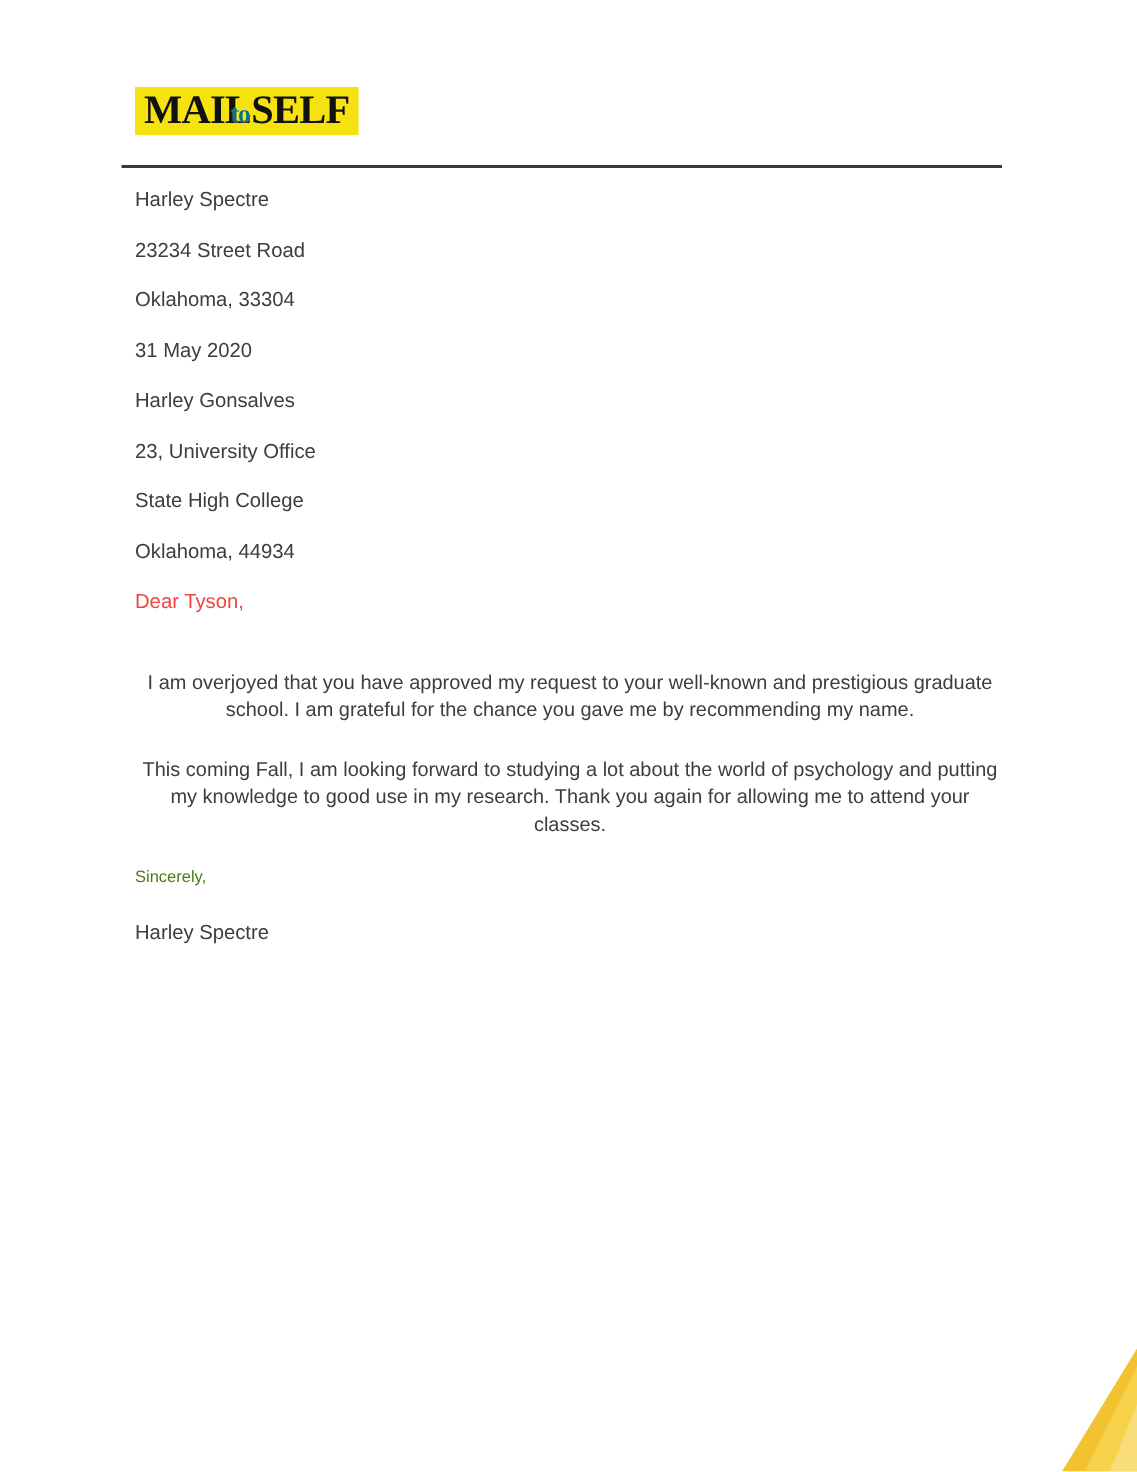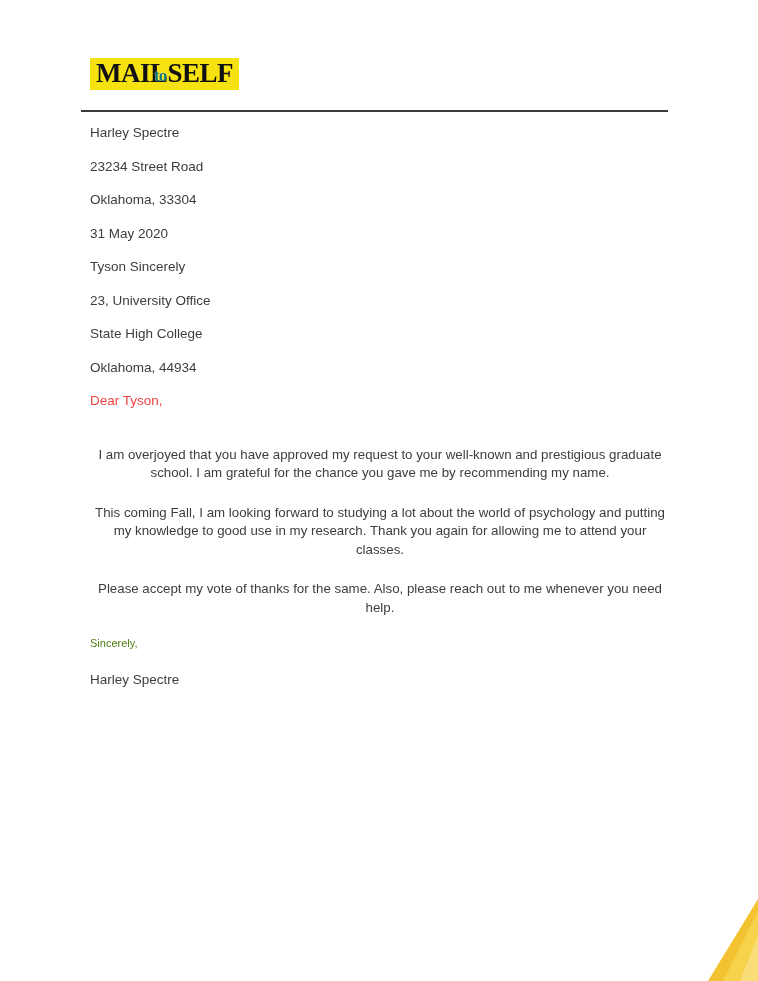--- a/index.html
+++ b/index.html
@@ -143,30 +143,29 @@
   <div class="divider"></div>
 
   <div class="letter">
 
     <p class="addr-line">Harley Spectre</p>
     <p class="addr-line">23234 Street Road</p>
     <p class="addr-line">Oklahoma, 33304</p>
 
     <p class="addr-line">31 May 2020</p>
 
-    <p class="addr-line">Tyson Sincerely</p>
+    <p class="addr-line">Harley Gonsalves</p>
     <p class="addr-line">23, University Office</p>
     <p class="addr-line">State High College</p>
     <p class="addr-line">Oklahoma, 44934</p>
 
     <p class="salutation">Dear Tyson,</p>
 
     <p class="para">I am overjoyed that you have approved my request to your well-known and prestigious graduate school. I am grateful for the chance you gave me by recommending my name.</p>
     <p class="para">This coming Fall, I am looking forward to studying a lot about the world of psychology and putting my knowledge to good use in my research. Thank you again for allowing me to attend your classes.</p>
-    <p class="para">Please accept my vote of thanks for the same. Also, please reach out to me whenever you need help.</p>
 
     <p class="closing">Sincerely,</p>
     <p class="signature">Harley Spectre</p>
 
   </div>
 
   <svg class="corner-deco" viewBox="0 0 90 100">
     <polygon points="90,18 90,100 40,100" fill="#F2C230"></polygon>
     <polygon points="90,30 90,100 55,100" fill="#F7D24B"></polygon>
     <polygon points="90,55 90,100 72,100" fill="#FFFFFF" opacity="0.25"></polygon>

